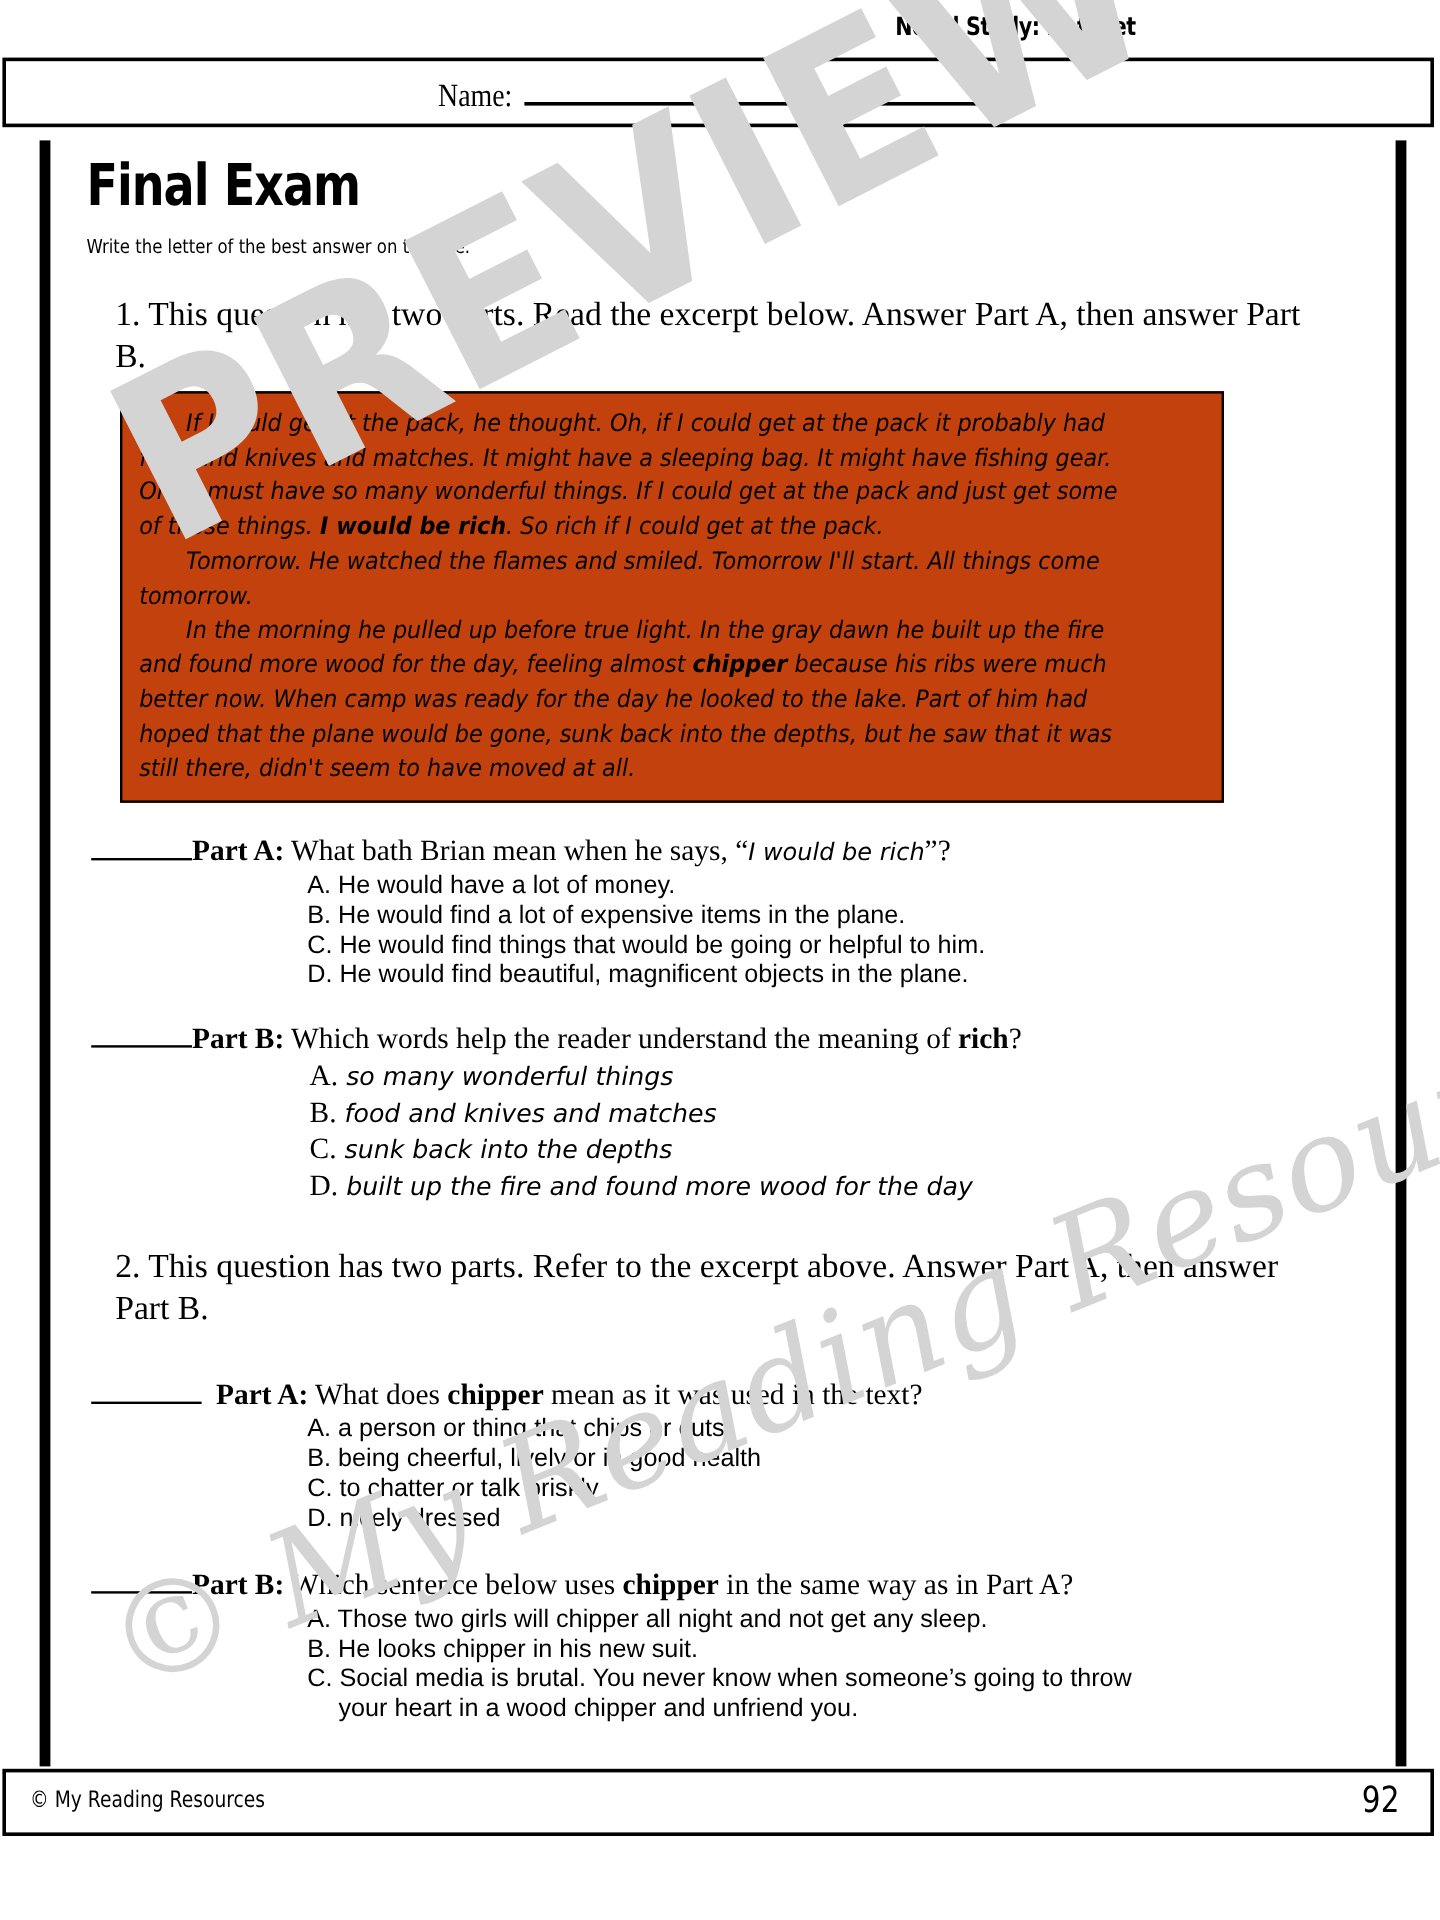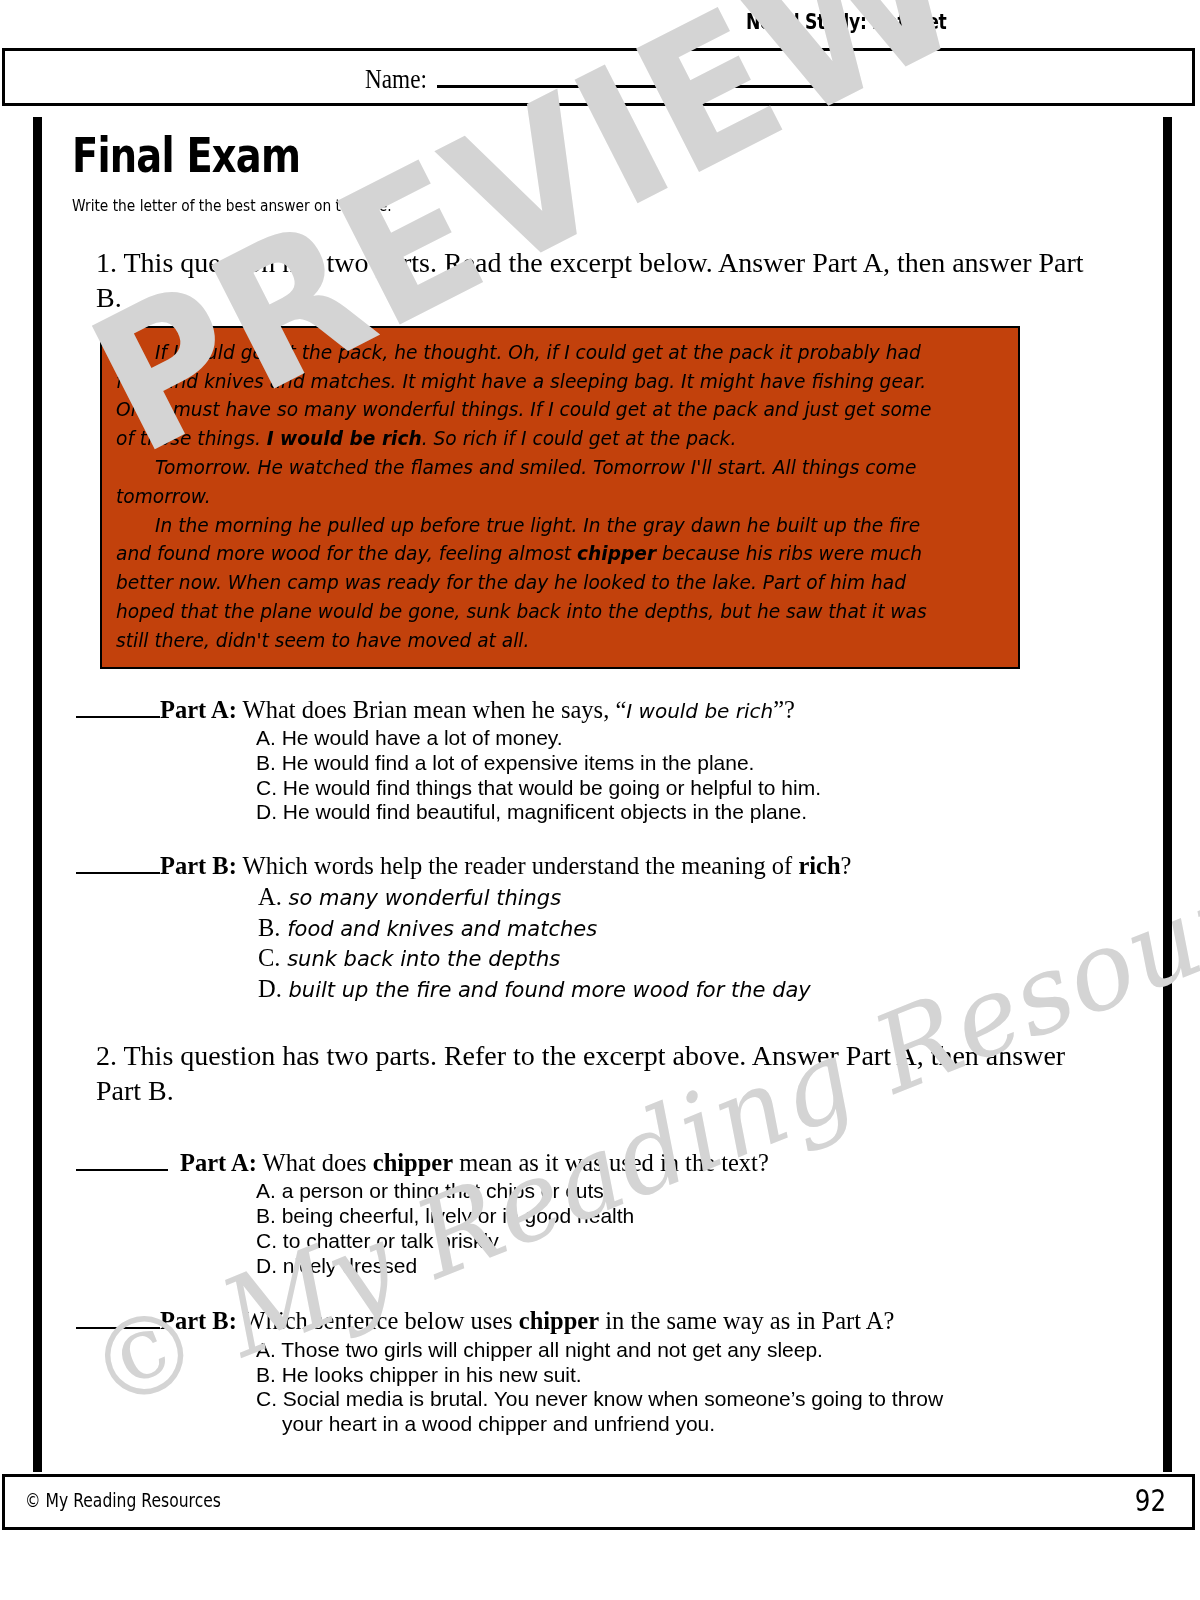--- a/index.html
+++ b/index.html
@@ -286,21 +286,21 @@
 
   <div class="q-stem">1. This question has two parts. Read the excerpt below. Answer Part A, then answer Part B.</div>
 
   <div class="excerpt-box">
     <p class="excerpt-p"><span>If I could get at the pack, he thought.  Oh, if I could get at the pack it probably had food and knives and matches. It might have a sleeping bag. It might have fishing gear. Oh, it must have so many wonderful things. If I could get at the pack and just get some of those things. </span><b>I would be rich</b><span>. So rich if I could get at the pack.</span></p>
     <p class="excerpt-p">Tomorrow. He watched the flames and smiled. Tomorrow I'll start. All things come tomorrow.</p>
     <p class="excerpt-p"><span>In the morning he pulled up before true light.  In the gray dawn he built up the fire and found more wood for the day, feeling almost </span><b>chipper</b><span> because his ribs were much better now. When camp was ready for the day he looked to the lake. Part of him had hoped that the plane would be gone, sunk back into the depths, but he saw that it was still there, didn't seem to have moved at all.</span></p>
   </div>
 
   <div class="part-block">
-    <div class="part-line"><span class="blank"></span><span class="part-label">Part A:</span> <span>What does Brian mean when he says, “</span><span class="it">I would be rich</span><span>”?</span></div>
+    <div class="part-line"><span class="blank"></span><span class="part-label">Part A:</span> <span>What bath Brian mean when he says, “</span><span class="it">I would be rich</span><span>”?</span></div>
     <ul class="choices">
       <li>A. He would have a lot of money.</li>
       <li>B. He would find a lot of expensive items in the plane.</li>
       <li>C. He would find things that would be going or helpful to him.</li>
       <li>D. He would find beautiful, magnificent objects in the plane.</li>
     </ul>
   </div>
 
   <div class="part-block">
     <div class="part-line"><span class="blank"></span><span class="part-label">Part B:</span> <span>Which words help the reader understand the meaning of </span><span class="bd">rich</span><span>?</span></div>

